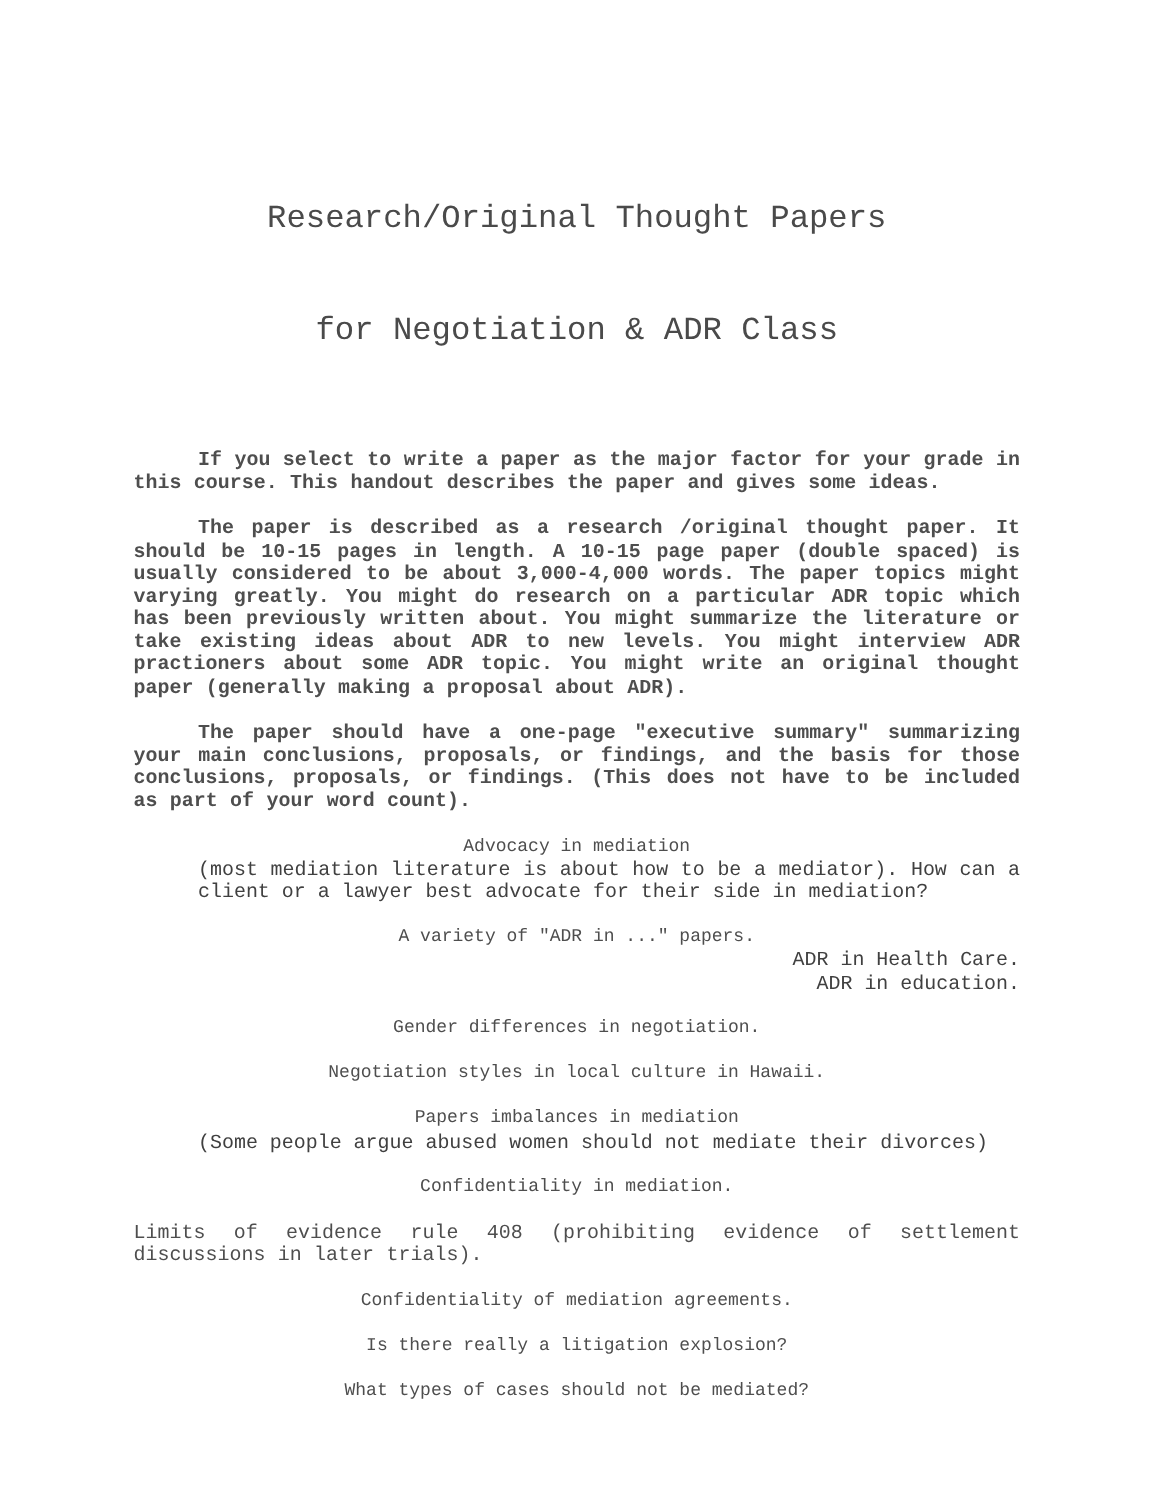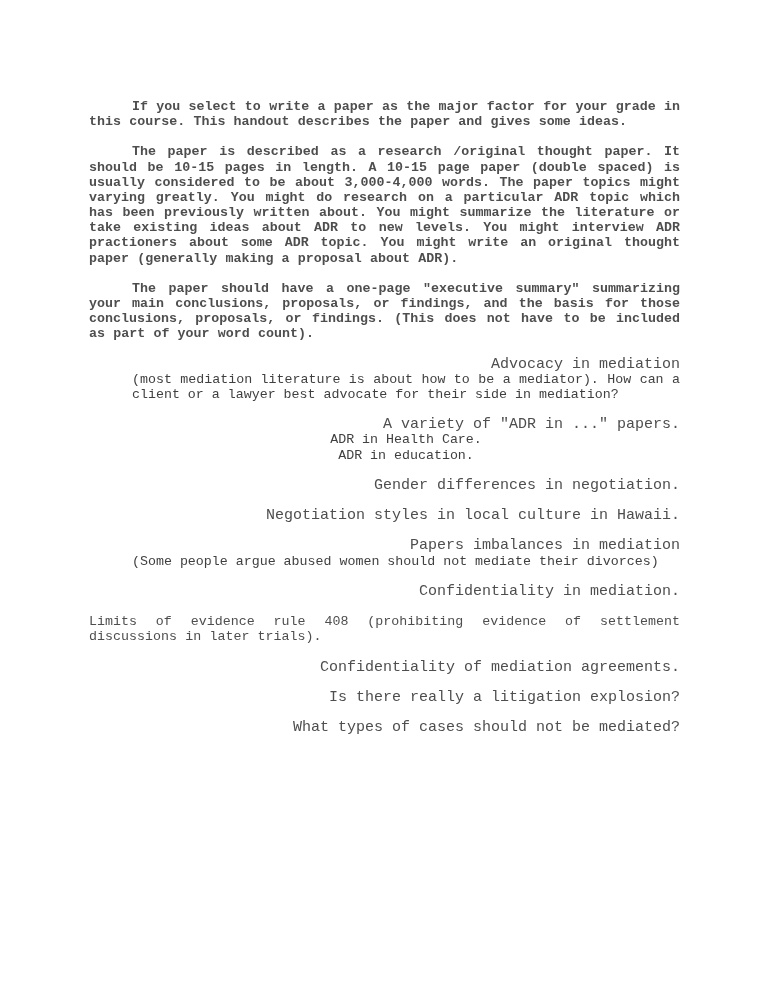--- a/index.html
+++ b/index.html
@@ -74,47 +74,51 @@
 
   .topic-group {
     margin-bottom: 15.15px;
   }
   .topic-group:last-child {
     margin-bottom: 0;
   }
 
   .topic-head {
     margin: 0;
-    font-size: 15px;
+    font-size: 12px;
     line-height: 15.15px;
-    text-align: right;
+    text-align: center;
     color: #4e4e4e;
     white-space: pre-wrap;
   }
 
   .topic-sub {
     margin: 0;
     padding-left: 43px;
     font-size: 13.3px;
     line-height: 15.15px;
     text-align: justify;
     text-justify: inter-word;
     color: #404040;
   }
 
   .topic-sub.plain {
-    text-align: center;
+    text-align: right;
   }
 </style>
 </head>
 <body>
 
 <div class="page">
   <div class="content">
 
+    <h1 class="doc-title">
+      <span class="title-line">Research/Original Thought Papers</span>
+      <span class="title-line">for Negotiation &amp; ADR Class</span>
+    </h1>
 
     <div class="body-block">
       <p class="para indent">If you select to write a paper as the major factor for your grade in this course.  This handout describes the paper and gives some ideas.</p>
       <p class="para indent">The paper is described as a research /original thought paper. It should be 10-15 pages in length.  A 10-15 page paper (double spaced) is usually considered to be about 3,000-4,000 words.  The paper topics might varying greatly.  You might do research on a particular ADR topic which has been previously written about.  You might summarize the literature or take existing ideas about ADR to new levels.  You might interview ADR practioners about some ADR topic. You might write an original thought paper (generally making a proposal about ADR).</p>
       <p class="para indent">The paper should have a one-page "executive summary" summarizing your main conclusions, proposals, or findings, and the basis for those conclusions, proposals, or findings. (This does not have to be included as part of your word count).</p>
     </div>
 
     <div class="topics">
 
       <div class="topic-group">

